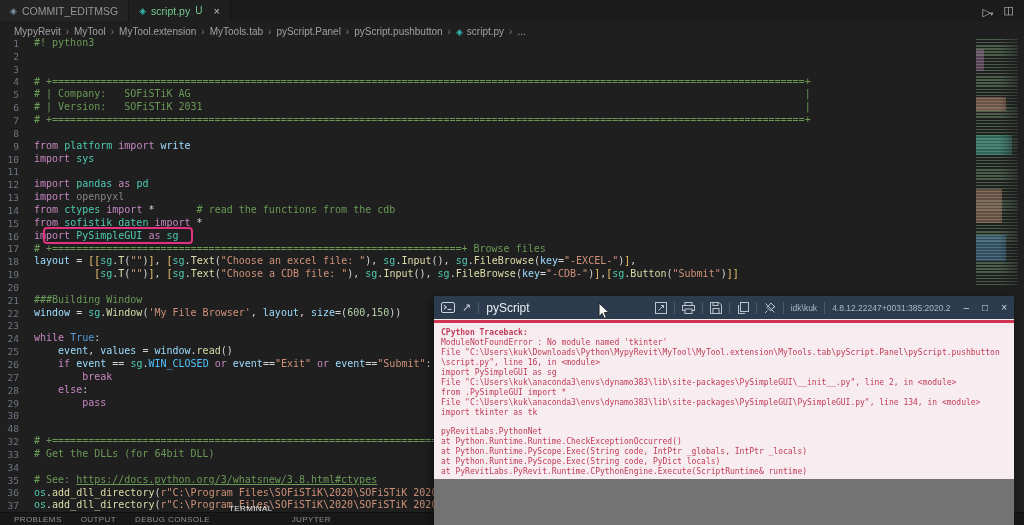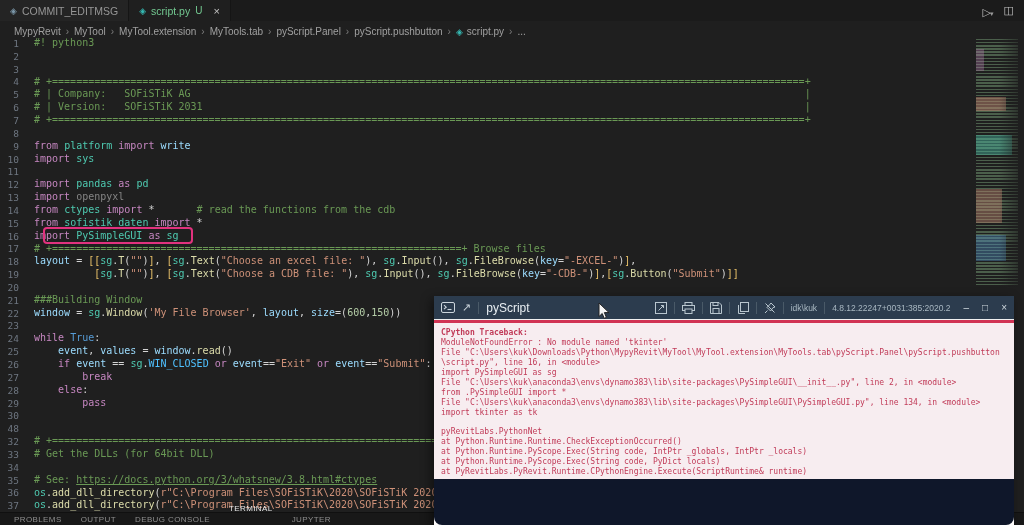--- a/index.html
+++ b/index.html
@@ -73,21 +73,21 @@
   .dtitle .consoleicon svg, .dtitle .acticon svg { display:block; }
   .dtitle .arrow { color:#cdd6dd; font-size:11px; }
   .vsep { width:1px; height:12px; background:#4a5a68; }
   .dtitle .dname { font-size:12px; color:#e8eef2; }
   .dspacer { flex:1; }
   .dtitle .duser, .dtitle .dver { font-size:8.5px; color:#a9b8c2; white-space:nowrap;text-align:right; }
   .wctl { display:flex; gap:13px; margin-left:6px; color:#cfd8de; font-size:10px; }
   .wctl span { cursor:pointer; }
   .dsep { height:1px; background:#f0f0f0; }
   .daccent { height:3px; background:#d13354; }
-  .dbody { position:relative; height:202px; background:#0f172a;border-radius:8px; }
+  .dbody { position:relative; height:202px; background:#737373; }
   .tbwrap { background:#f7edf0; padding:5px 7px 6px 7px; height:156px; overflow:hidden; }
   .tbhead { font:bold 8px/10px "DejaVu Sans Mono", monospace; color:#c13b58; }
   .tbline, .stline { font:8px/10px "DejaVu Sans Mono", monospace; color:#c13b58;
             white-space:pre-wrap; word-break:break-all; }
   .stack { margin-top:9px; }
 
   
   .cursor { position:absolute; left:598px; top:302px; z-index:50; pointer-events:none; }
 </style>
 </head>

